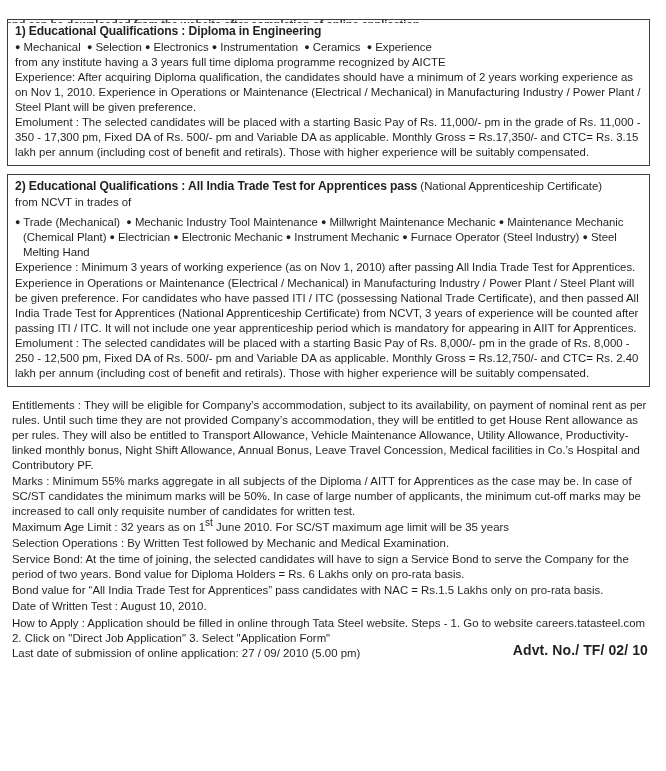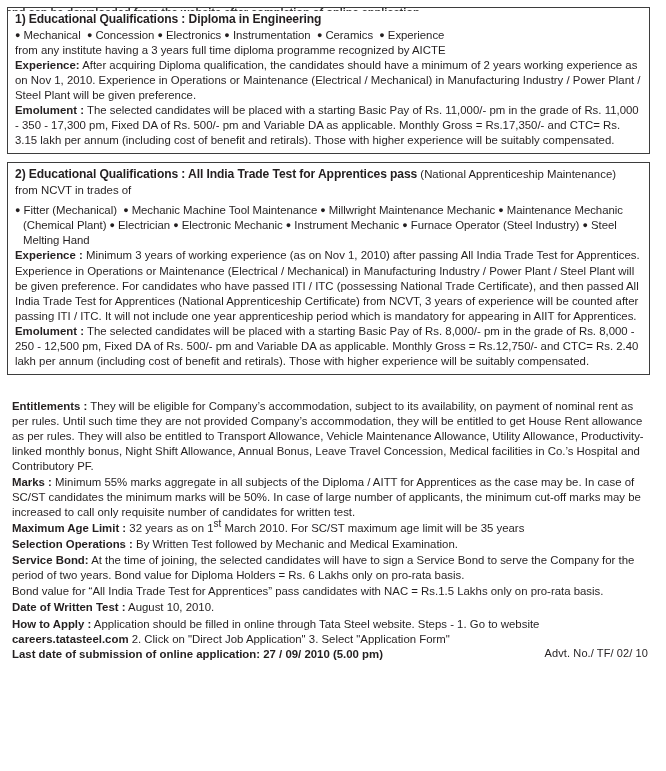--- a/index.html
+++ b/index.html
@@ -40,33 +40,33 @@
     white-space: nowrap;
   }
 
   .box {
     border: 1.6px solid #3d3d3d;
     box-sizing: border-box;
     margin: 0 16px 0 7px;
     padding: 4px 7px 5px 7px;
     background: #fff;
   }
-  .box.first { margin-top: 7px; }
+  .box.first { margin-top: 19px; }
   .box.second { margin-top: 8px; }
 
   p {
     margin: 0;
     padding: 0;
   }
   .ln {
     margin: 0;
     padding: 0;
     white-space: normal;
   }
-  b, .b { font-weight: bold; }
+  b, .b { font-weight: normal; }
 
   .heading {
     font-weight: bold;
     font-size: 12.1px;
     letter-spacing: -0.1px;
   }
 
   .bullets {
     letter-spacing: -0.05px;
   }
@@ -76,83 +76,83 @@
     text-indent: -8px;
   }
 
   .para { text-align: left; }
 
   .outer {
     margin: 0 16px 0 7px;
     padding: 0 2px 0 5px;
   }
   .outer .blk { margin-top: 1px; }
-  .outer .blk.first-blk { margin-top: 24px; }
+  .outer .blk.first-blk { margin-top: 11px; }
 
   sup { font-size: 10px; vertical-align: super; line-height: 0; }
 
   .footer-row {
     position: relative;
     margin: 0 16px 0 7px;
     padding-left: 5px;
   }
   .advt {
     position: absolute;
     right: 2px;
     bottom: 1px;
-    font-size: 11px;
-    font-weight: normal;
+    font-size: 14px;
+    font-weight: bold;
     letter-spacing: 0.1px;
     white-space: nowrap;
   }
   .spacer-sm { height: 5px; }
 </style>
 </head>
 <body>
 
 <div class="page">
 
   <div class="top-sliver">and can be downloaded from the website after completion of online application</div>
 
   <div class="box first">
     <p class="ln heading">1) Educational Qualifications : Diploma in Engineering</p>
     <p class="ln bullets">
       <span class="bl">●</span>
       <span>Mechanical</span>
       &nbsp;<span class="bl">●</span>
-      <span>Concession</span>
+      <span>Selection</span>
       <span class="bl">●</span>
       <span>Electronics</span>
       <span class="bl">●</span>
       <span>Instrumentation</span>
       &nbsp;<span class="bl">●</span>
       <span>Ceramics</span>
       &nbsp;<span class="bl">●</span>
       <span>Experience</span>
     </p>
     <p class="ln">from any institute having a 3 years full time diploma programme recognized by AICTE</p>
     <p class="ln para">
       <span class="b">Experience:</span><span> After acquiring Diploma qualification, the candidates should have a minimum of 2 years  working experience as on Nov 1, 2010. Experience in Operations or Maintenance (Electrical / Mechanical)  in Manufacturing Industry / Power Plant / Steel Plant will be given preference.</span>
     </p>
     <p class="ln para">
       <span class="b">Emolument :</span><span> The selected candidates will be  placed with a starting Basic Pay of Rs. 11,000/- pm in the grade of Rs. 11,000 - 350 - 17,300 pm, Fixed DA of Rs. 500/- pm and Variable DA as applicable. Monthly Gross = Rs.17,350/- and CTC= Rs. 3.15 lakh per annum (including cost of benefit and retirals). Those with higher experience will be suitably compensated.</span>
     </p>
   </div>
 
   <div class="box second">
     <p class="ln">
-      <span class="heading">2) Educational Qualifications : All India Trade Test for Apprentices pass</span><span class="light"> (National Apprenticeship Maintenance)</span>
+      <span class="heading">2) Educational Qualifications : All India Trade Test for Apprentices pass</span><span class="light"> (National Apprenticeship Certificate)</span>
     </p>
     <p class="ln">from NCVT in trades of</p>
     <div class="spacer-sm"></div>
     <p class="ln bullets bullet-indent">
       <span class="bl">●</span>
-      <span>Fitter (Mechanical)</span>
-      &nbsp;<span class="bl">●</span>
-      <span>Mechanic Machine Tool Maintenance</span>
+      <span>Trade (Mechanical)</span>
+      &nbsp;<span class="bl">●</span>
+      <span>Mechanic Industry Tool Maintenance</span>
       <span class="bl">●</span>
       <span>Millwright Maintenance Mechanic</span>
       <span class="bl">●</span>
       <span>Maintenance Mechanic (Chemical Plant)</span>
       <span class="bl">●</span>
       <span>Electrician</span>
       <span class="bl">●</span>
       <span>Electronic Mechanic</span>
       <span class="bl">●</span>
       <span>Instrument Mechanic</span>
@@ -173,21 +173,21 @@
 
     <p class="ln para blk first-blk">
       <span class="b">Entitlements :</span><span> They will be eligible for Company’s accommodation, subject to its availability, on payment of nominal rent as per rules. Until such time they are not provided  Company’s accommodation, they will be entitled to get House Rent allowance as per rules. They will also be entitled to Transport Allowance, Vehicle Maintenance Allowance, Utility Allowance, Productivity-linked monthly bonus, Night Shift Allowance, Annual Bonus, Leave Travel Concession, Medical facilities in Co.’s Hospital and Contributory PF.</span>
     </p>
 
     <p class="ln para blk">
       <span class="b">Marks :</span><span> Minimum 55% marks aggregate in all subjects of the Diploma / AITT for Apprentices as the case may be. In case of SC/ST candidates the minimum marks will be 50%. In case of large number of applicants, the minimum cut-off marks may be increased to call only requisite number of candidates for written test.</span>
     </p>
 
     <p class="ln para blk">
-      <span class="b">Maximum Age Limit :</span><span> 32 years as on 1</span><sup>st</sup><span> March 2010. For SC/ST maximum age limit will be 35 years</span>
+      <span class="b">Maximum Age Limit :</span><span> 32 years as on 1</span><sup>st</sup><span> June 2010. For SC/ST maximum age limit will be 35 years</span>
     </p>
 
     <p class="ln para blk">
       <span class="b">Selection Operations :</span><span> By Written Test followed by Mechanic and Medical Examination.</span>
     </p>
 
     <p class="ln para blk">
       <span class="b">Service Bond:</span><span> At the time of joining, the selected candidates will have to sign a Service Bond to serve the Company for the period of two years. Bond value for Diploma Holders = Rs. 6 Lakhs only on pro-rata basis.</span>
     </p>
 

